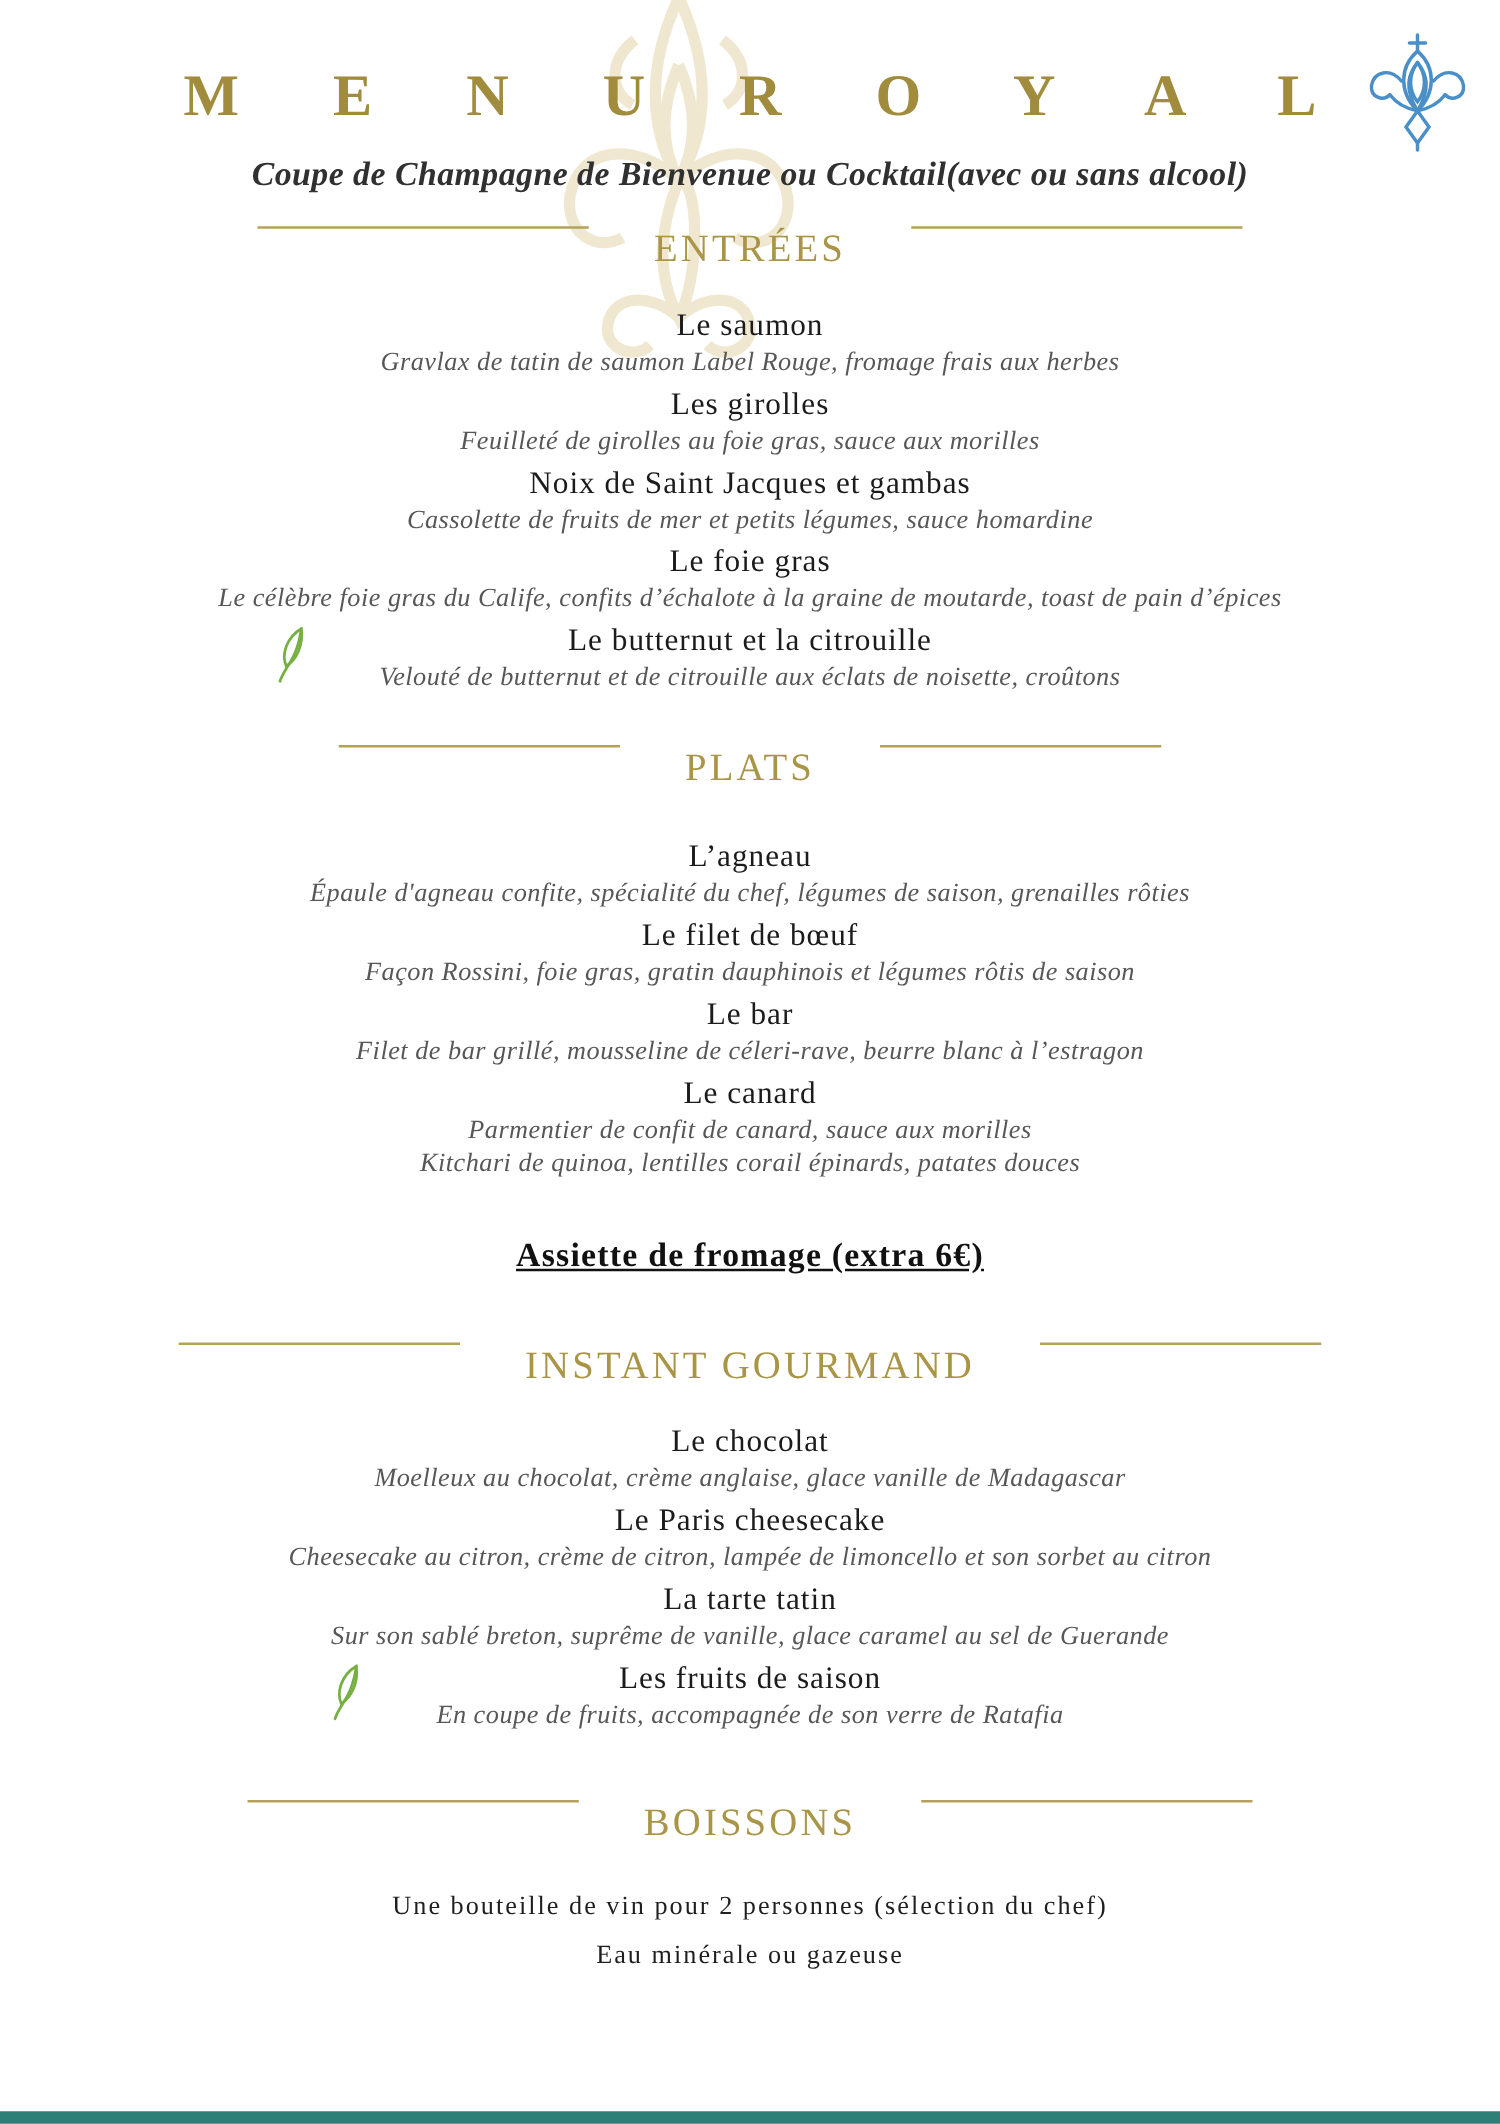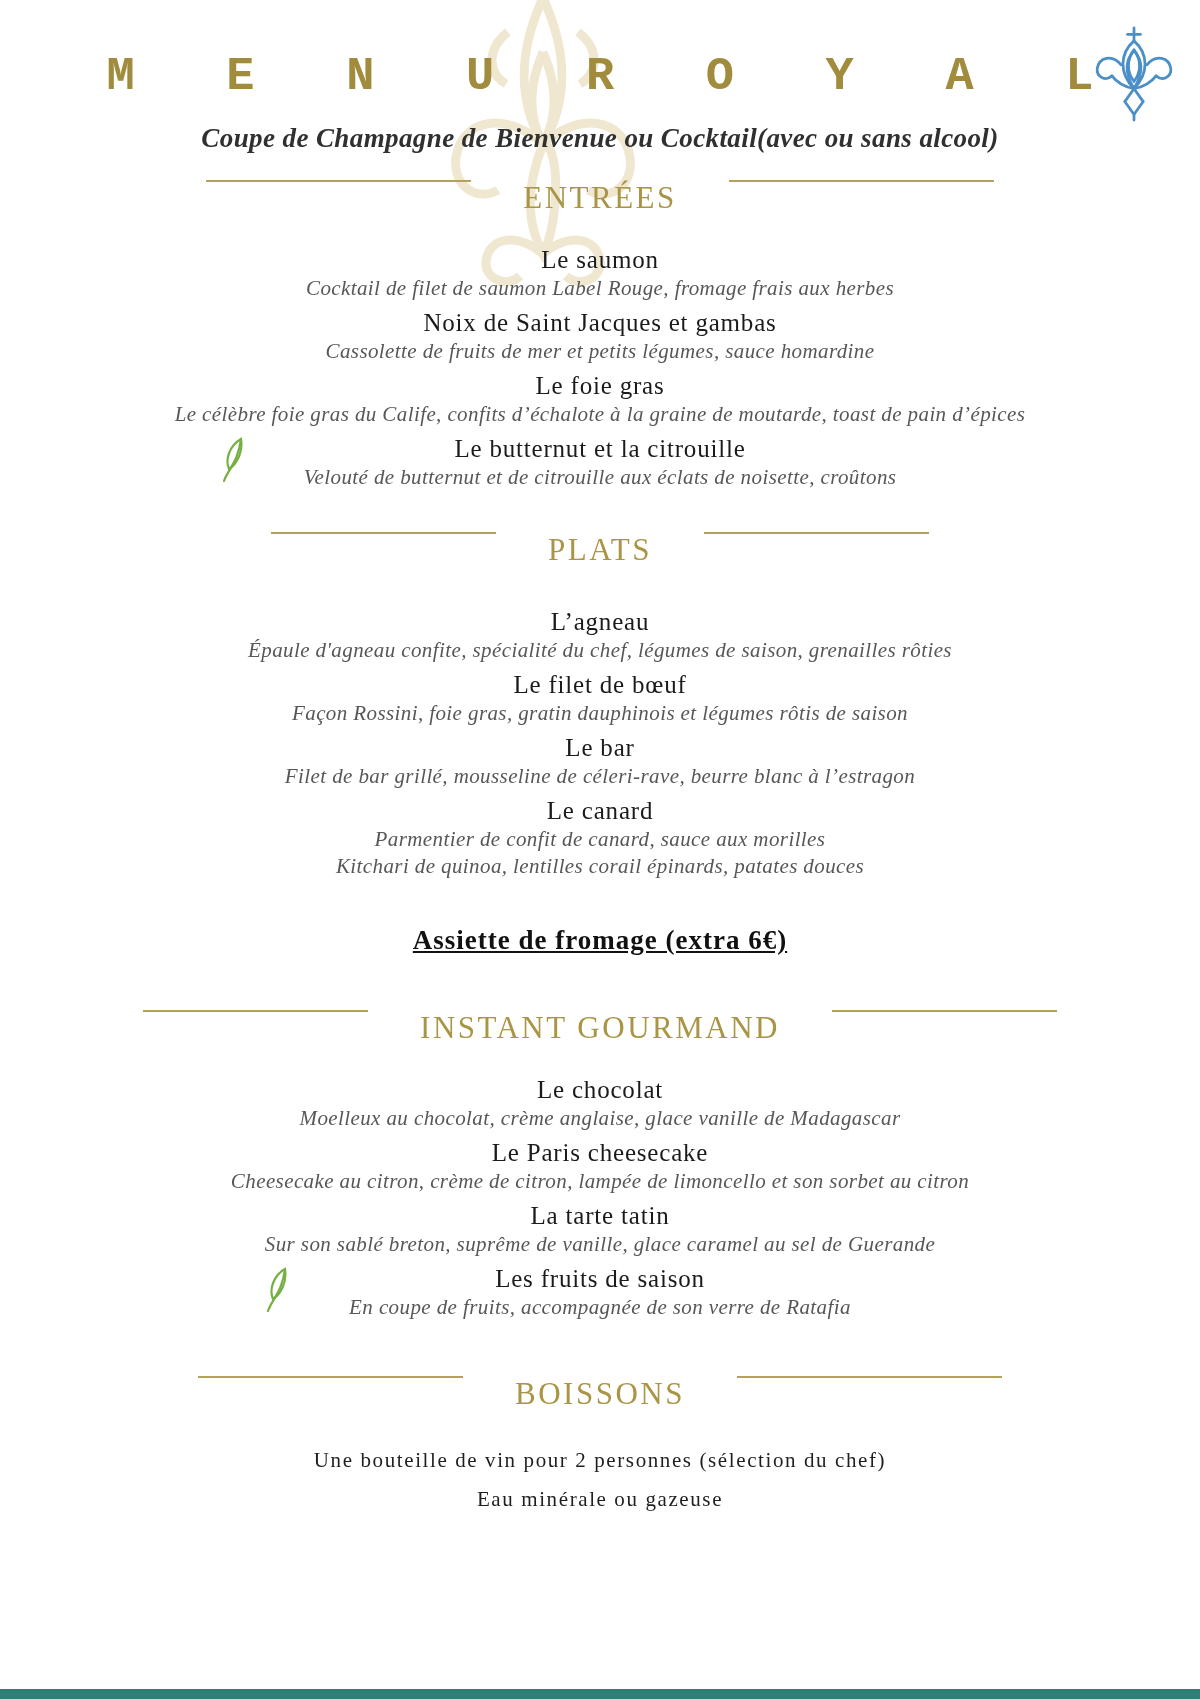--- a/index.html
+++ b/index.html
@@ -18,21 +18,21 @@
 
   
   .corner-logo {
     position:absolute; top:26px; right:20px; width:92px; height:96px; z-index:2;
   }
 
   .menu { position:relative; z-index:1; text-align:center; padding-top:50px; }
 
   .title {
     font-size:47px; font-weight:700; color:#a18b3d;
-    letter-spacing:0.40em; word-spacing:0.55em; margin:0; padding-left:0.40em;font-family:Liberation Mono, monospace;
+    letter-spacing:0.40em; word-spacing:0.55em; margin:0; padding-left:0.40em;
   }
 
   .subtitle {
     font-size:27px; font-style:italic; font-weight:700; color:#303030;
     margin-top:20px; letter-spacing:0.4px;
   }
 
   .section-heading {
     display:flex; align-items:flex-start; justify-content:center; gap:52px;
     margin-top:26px;
@@ -116,21 +116,25 @@
 
   <div class="section-heading">
     <span class="rule"></span>
     <h2 class="heading-text">ENTRÉES</h2>
     <span class="rule"></span>
   </div>
 
   <div class="items">
     <div class="item">
       <div class="item-name"><span>Le saumon</span></div>
-      <div class="item-desc">Cocktail de filet de saumon Label Rouge, fromage frais aux herbes</div>
+      <div class="item-desc">Gravlax de tatin de saumon Label Rouge, fromage frais aux herbes</div>
+    </div>
+    <div class="item">
+      <div class="item-name"><span>Les girolles</span></div>
+      <div class="item-desc">Feuilleté de girolles au foie gras, sauce aux morilles</div>
     </div>
     <div class="item">
       <div class="item-name"><span>Noix de Saint Jacques et gambas</span></div>
       <div class="item-desc">Cassolette de fruits de mer et petits légumes, sauce homardine</div>
     </div>
     <div class="item">
       <div class="item-name"><span>Le foie gras</span></div>
       <div class="item-desc">Le célèbre foie gras du Calife, confits d’échalote à la graine de moutarde, toast de pain d’épices</div>
     </div>
     <div class="item">

